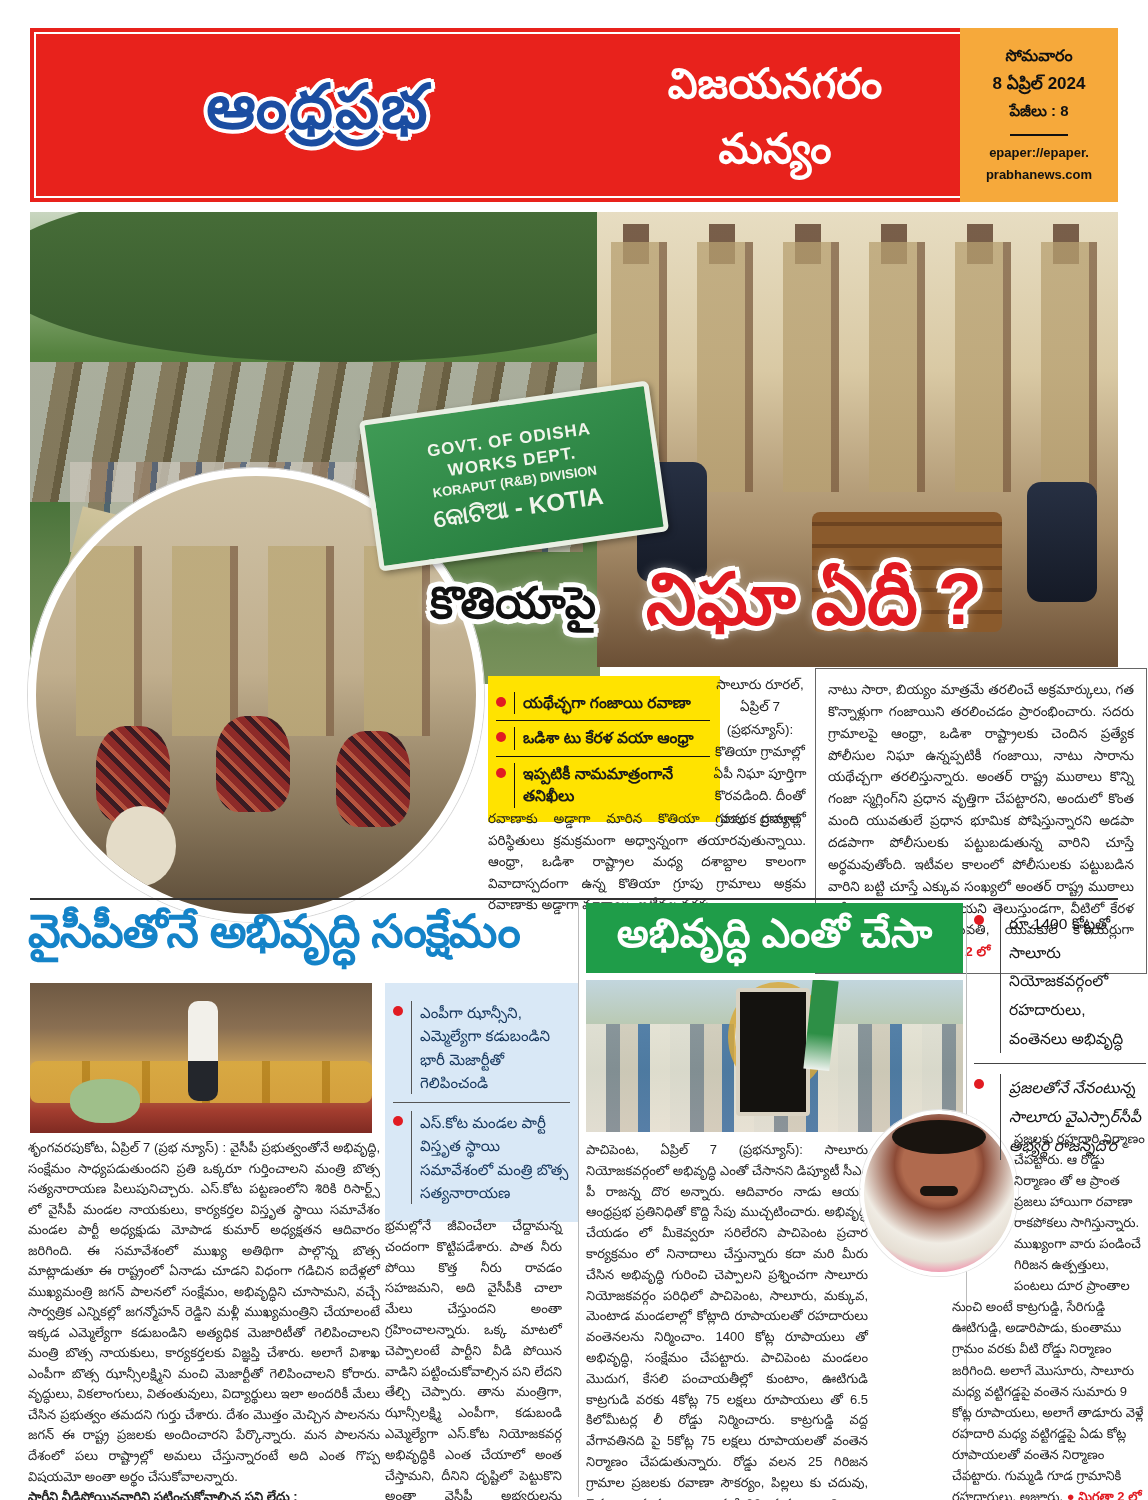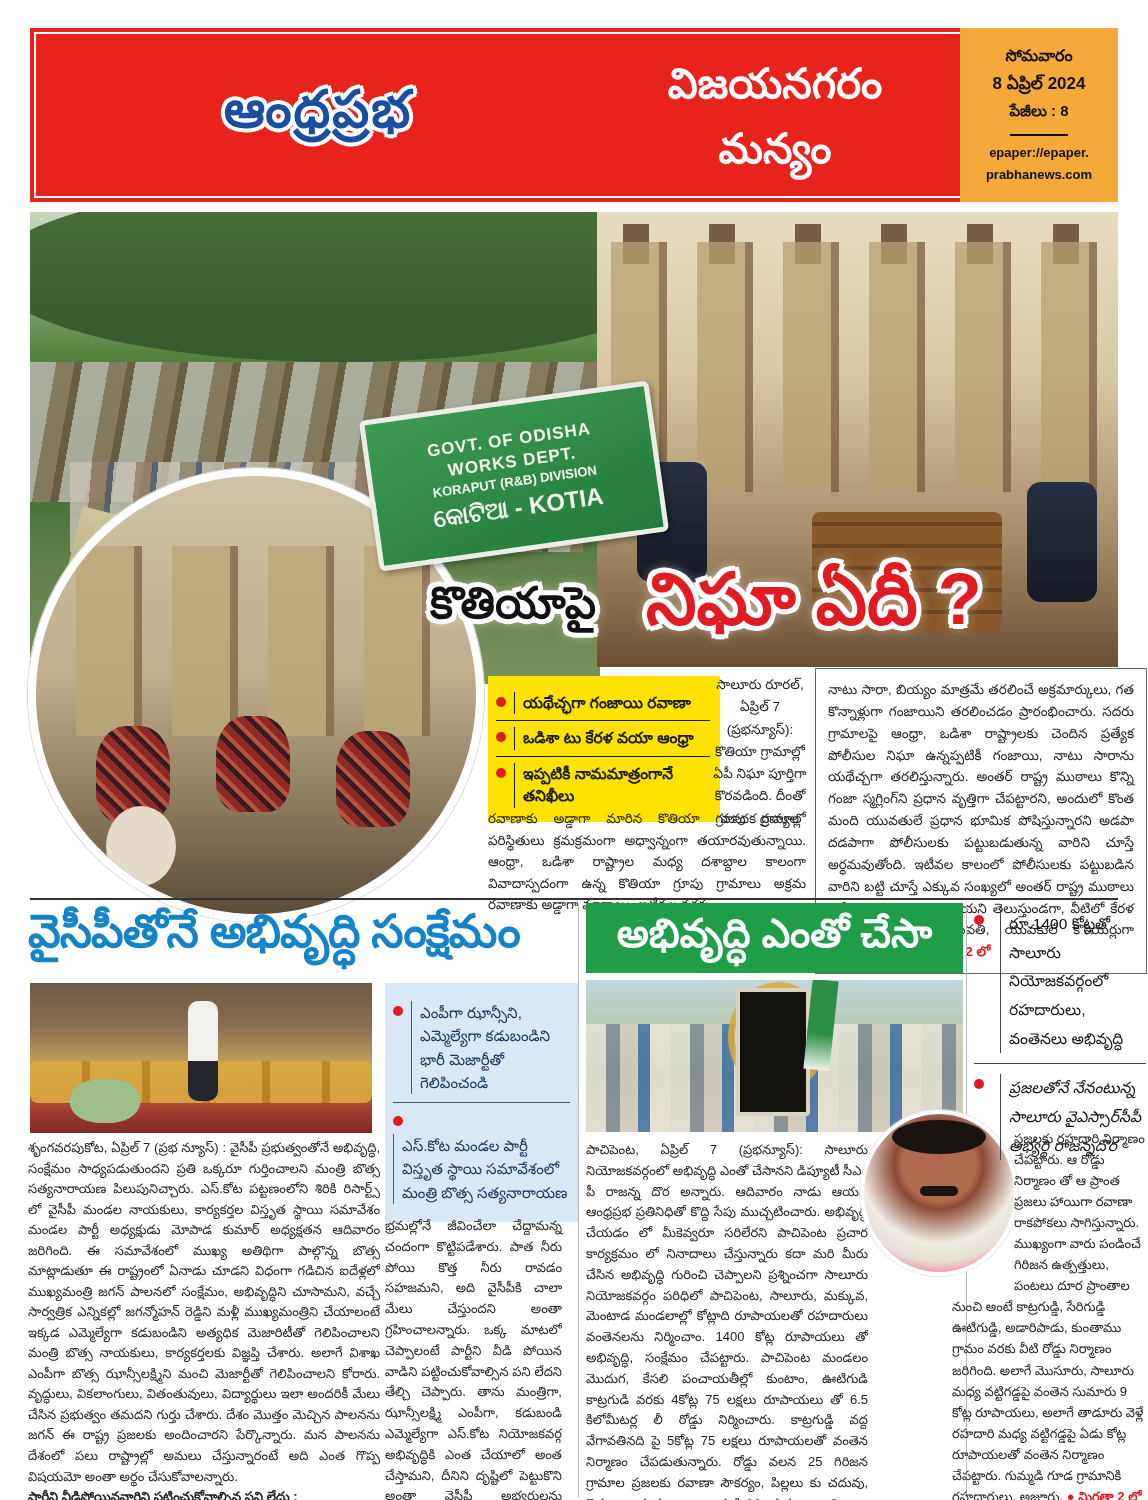--- a/index.html
+++ b/index.html
@@ -4,22 +4,22 @@
 <style>
   html,body{margin:0;padding:0;background:#ffffff;}
   .page{position:relative;width:1148px;height:1500px;background:#ffffff;overflow:hidden;
         font-family:"Liberation Sans", sans-serif;color:#1b1b1b;}
   .abs{position:absolute;}
 
   
   .masthead{left:30px;top:28px;width:1088px;height:174px;background:#e8221c;
             box-shadow:inset 0 0 0 4px #e8221c, inset 0 0 0 6px #ffffff, inset 0 0 0 9px #e8221c;}
   .logo{left:28px;top:14px;width:520px;height:146px;display:flex;align-items:center;justify-content:center;
-        font-size:52px;font-weight:bold;color:#1b4da1;letter-spacing:2px;
-        text-shadow:-3px -3px 0 #fff,3px -3px 0 #fff,-3px 3px 0 #fff,3px 3px 0 #fff,0 -4px 0 #fff,0 4px 0 #fff,-4px 0 0 #fff,4px 0 0 #fff;}
+        font-size:62px;font-weight:bold;color:#1b4da1;letter-spacing:2px;
+        text-shadow:-3px -3px 0 #fff,3px -3px 0 #fff,-3px 3px 0 #fff,3px 3px 0 #fff,0 -4px 0 #fff,0 4px 0 #fff,-4px 0 0 #fff,4px 0 0 #fff;font-family:Liberation Serif, serif;}
   .edition{left:560px;top:0;width:370px;height:177px;display:flex;flex-direction:column;align-items:center;justify-content:center;gap:18px;
            color:#ffffff;font-weight:bold;font-size:42px;line-height:1.1;text-align:center;}
   .datebox{right:0;top:0;width:158px;height:174px;background:#f6a93b;display:flex;flex-direction:column;
            align-items:center;justify-content:center;gap:5px;color:#111;text-align:center;}
   .datebox .d1{font-size:16px;font-weight:bold;}
   .datebox .d2{font-size:17px;font-weight:bold;}
   .datebox .d3{font-size:15px;font-weight:bold;}
   .datebox hr{width:58px;border:none;border-top:2.5px solid #111;margin:6px 0 4px 0;}
   .datebox .url{font-size:13px;font-weight:bold;line-height:1.25;color:#111;text-decoration:none;}
 
@@ -81,21 +81,21 @@
   
   .blueheadline{left:28px;top:904px;width:552px;font-size:46px;font-weight:bold;color:#1483c8;letter-spacing:-1px;}
   .meetphoto{left:30px;top:983px;width:342px;height:150px;
      background:linear-gradient(180deg,#6e5943 0%,#8a6f52 30%,#caa15c 55%,#a33d2f 85%,#7e2a22 100%);}
   .meetphoto .sofa{position:absolute;left:0;top:78px;width:100%;height:42px;
      background:repeating-linear-gradient(90deg,#d9a93f 0 52px,#b9871f 52px 60px);border-radius:8px;opacity:.9;}
   .meetphoto .speaker{position:absolute;left:158px;top:18px;width:30px;height:100px;border-radius:10px;background:linear-gradient(180deg,#f2f0ea 60%,#23262c 60%);}
   .meetphoto .table{position:absolute;left:40px;top:96px;width:70px;height:44px;border-radius:45%;background:#9fbf8a;}
   .bluebox{left:385px;top:983px;width:177px;background:#d9e8f6;padding:10px 8px;}
   .bluebox .item{display:flex;gap:8px;align-items:flex-start;padding:8px 0;}
-  .bluebox .item + .item{border-top:1.5px solid #555;flex-direction:column;}
+  .bluebox .item + .item{border-top:1.5px solid #555;}
   .bluebox .txt{border-left:1.5px solid #555;padding-left:8px;font-size:15px;line-height:1.55;color:#15365c;}
   .lcol1{left:28px;top:1138px;width:352px;font-size:13px;line-height:1.58;text-align:justify;color:#222;}
   .lcol1 .sub{font-weight:bold;}
   .lcol2{left:385px;top:1216px;width:177px;font-size:13px;line-height:1.6;text-align:justify;color:#222;}
   .vdiv1{left:578px;top:905px;width:0;height:592px;border-left:1px solid #bbb;}
   .vdiv2{left:966px;top:905px;width:0;height:592px;border-left:1px solid #bbb;}
 
   
   .greenbox{left:586px;top:903px;width:377px;height:70px;background:#1f9d49;display:flex;align-items:center;justify-content:center;
             color:#ffffff;font-size:40px;font-weight:bold;}

